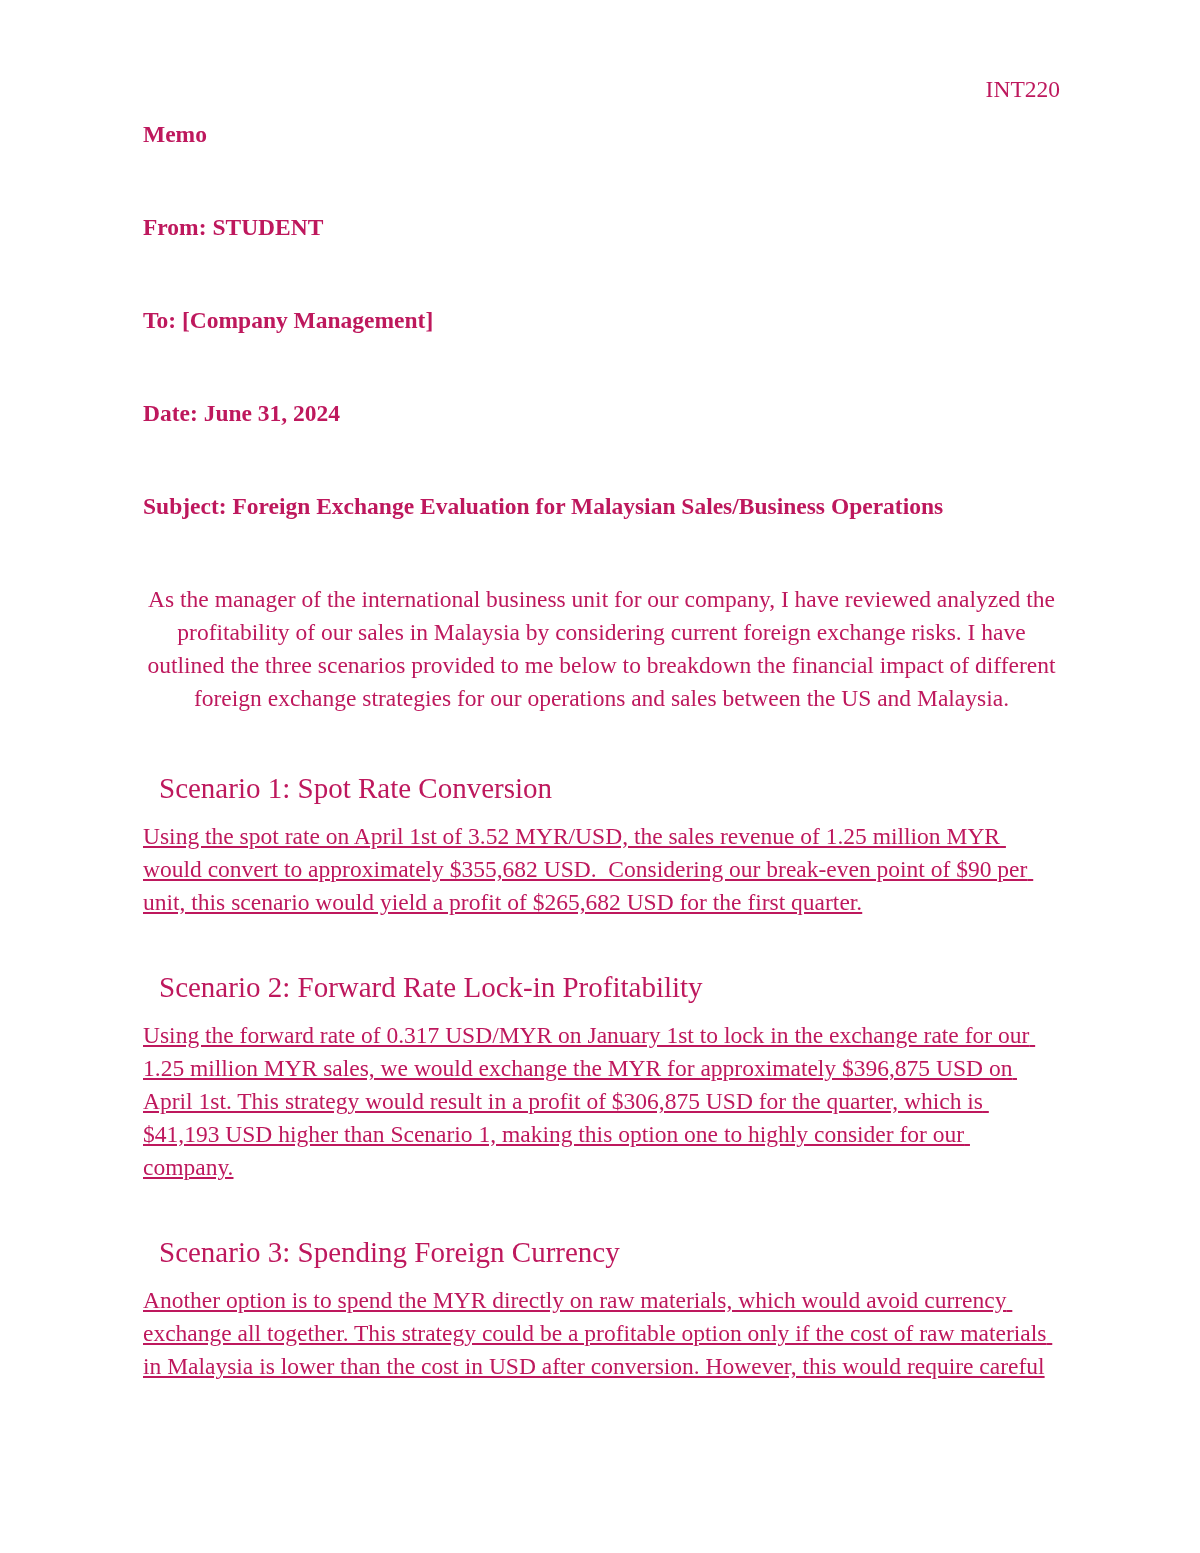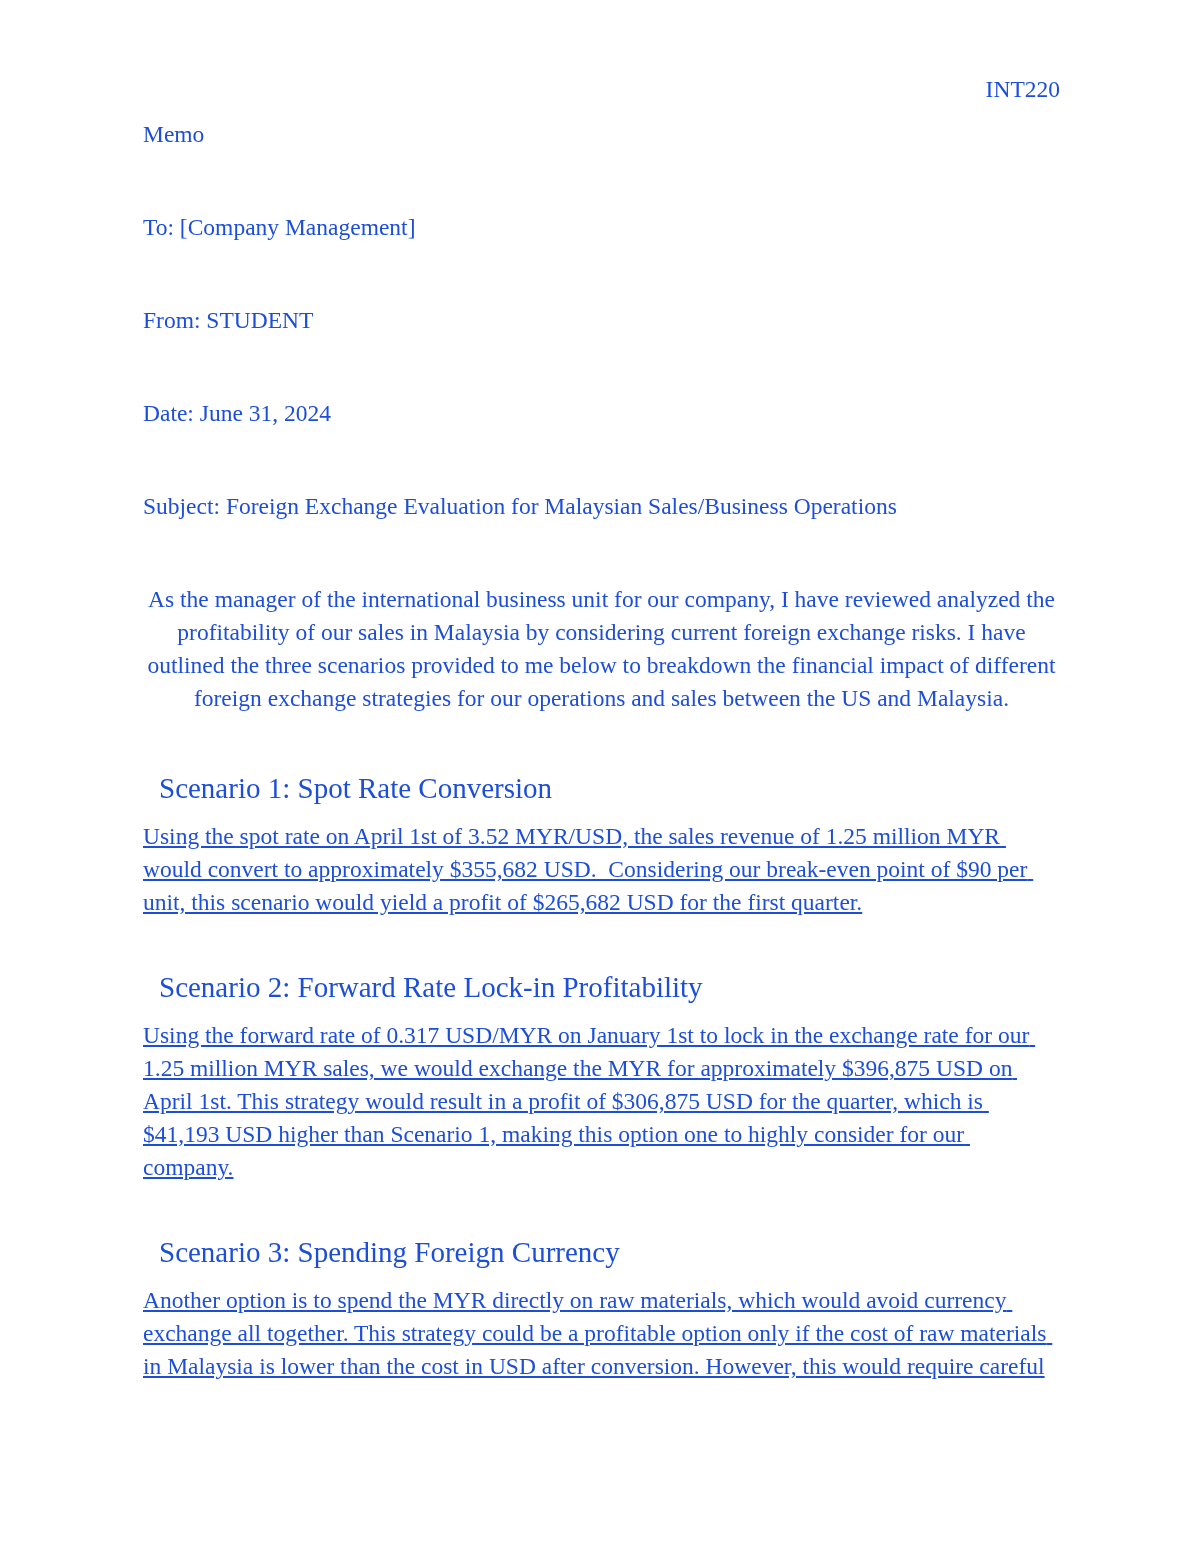--- a/index.html
+++ b/index.html
@@ -9,35 +9,36 @@
   }
   .page {
     position: relative;
     width: 1200px;
     height: 1553px;
     margin: 0 auto;
     background: #ffffff;
     box-sizing: border-box;
     padding: 76px 140px 0 143px;
     font-family: "Liberation Serif", "DejaVu Serif", serif;
-    color: #1d4ed8;
+    color: #be185d;
     font-size: 23.5px;
     overflow: hidden;
   }
   .doc-header {
     text-align: right;
     line-height: 26px;
     margin: 0 0 16px 0;
   }
   .doc-header div {
     white-space: nowrap;
   }
   .memo-line {
     line-height: 33px;
     margin: 0 0 60px 0;
+    font-weight: bold;
   }
   .para {
     line-height: 33px;
     margin: 0 0 57px 0;
     white-space: pre-wrap;
     text-align: center;
   }
   .scenario {
     margin: 0;
   }
@@ -57,22 +58,22 @@
 </head>
 <body>
 
 <div class="page">
 
   <div class="doc-header">
     <div>INT220</div>
   </div>
 
   <div class="memo-line">Memo</div>
+  <div class="memo-line">From: STUDENT</div>
   <div class="memo-line">To: [Company Management]</div>
-  <div class="memo-line">From: STUDENT</div>
   <div class="memo-line">Date: June 31, 2024</div>
   <div class="memo-line">Subject: Foreign Exchange Evaluation for Malaysian Sales/Business Operations</div>
 
   <div class="para">As the manager of the international business unit for our company, I have reviewed analyzed the profitability of our sales in Malaysia by considering current foreign exchange risks. I have outlined the three scenarios provided to me below to breakdown the financial impact of different foreign exchange strategies for our operations and sales between the US and Malaysia.</div>
 
   <div class="scenario">
     <div class="scenario-heading">Scenario 1: Spot Rate Conversion</div>
     <div class="scenario-text">Using the spot rate on April 1st of 3.52 MYR/USD, the sales revenue of 1.25 million MYR would convert to approximately $355,682 USD.  Considering our break-even point of $90 per unit, this scenario would yield a profit of $265,682 USD for the first quarter.</div>
   </div>
 

